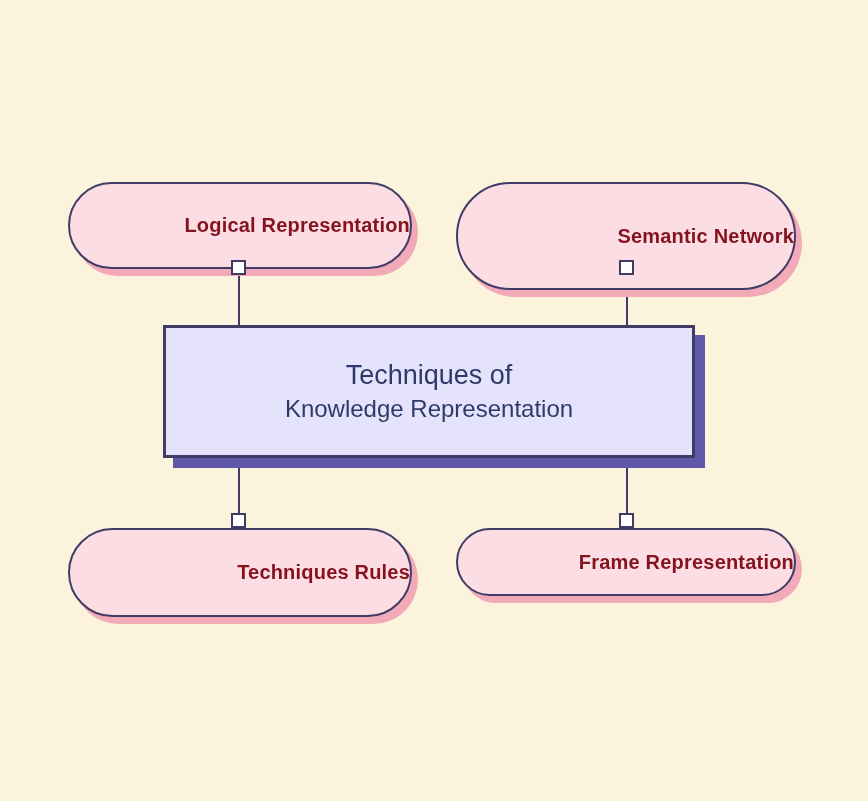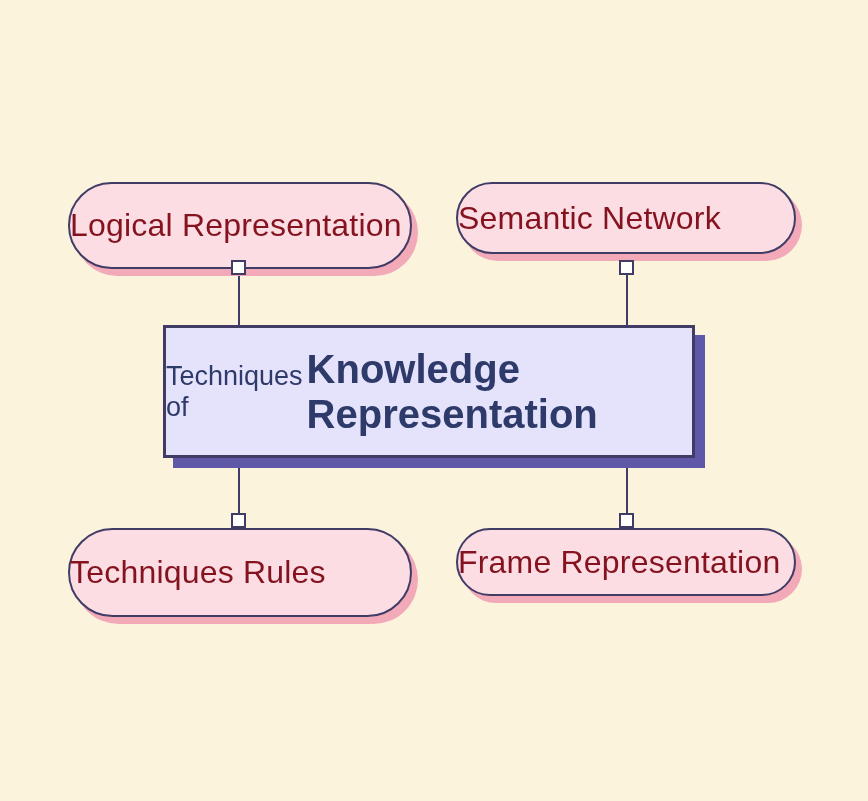--- a/index.html
+++ b/index.html
@@ -16,57 +16,57 @@
   }
   .pill {
     position: absolute;
     box-sizing: border-box;
     background: var(--pill-fill, #FBDDE3);
     border: 2px solid var(--pill-border, #403C66);
     border-radius: 999px;
     box-shadow: 6px 7px 0 var(--pill-shadow, #F2A9B8);
     display: flex;
     align-items: center;
-    justify-content: flex-start;
+    justify-content: flex-end;
     color: var(--pill-text, #84121F);
-    font-size: 32px;
-    font-weight: 400;
+    font-size: 20px;
+    font-weight: 700;
     letter-spacing: 0.2px;
     z-index: 3;
   }
   .pill-tl { left: 68px;  top: 182px; width: 344px; height: 87px; }
-  .pill-tr { left: 456px; top: 182px; width: 340px; height: 72px; }
+  .pill-tr { left: 456px; top: 182px; width: 340px; height: 108px; }
   .pill-bl { left: 68px;  top: 528px; width: 344px; height: 89px; }
   .pill-br { left: 456px; top: 528px; width: 340px; height: 68px; }
 
   .center-box {
     position: absolute;
     left: 163px;
     top: 325px;
     width: 532px;
     height: 133px;
     box-sizing: border-box;
     background: var(--box-fill, #E5E3FC);
     border: 3px solid var(--box-border, #403C66);
     box-shadow: 10px 10px 0 var(--box-shadow, #5F58A8);
     display: flex;
-    flex-direction: row;
+    flex-direction: column;
     align-items: center;
     justify-content: center;
     gap: 4px;
     z-index: 4;
     color: var(--box-text, #2E3A69);
   }
   .center-line1 {
     font-size: 27px;
     font-weight: 400;
   }
   .center-line2 {
-    font-size: 40px;
-    font-weight: 700;
+    font-size: 24px;
+    font-weight: 400;
   }
 
   .connector {
     position: absolute;
     width: 0;
     border-left: 2px solid var(--connector, #403C66);
     z-index: 1;
   }
   .conn-tl { left: 238px; top: 266px; height: 60px; }
   .conn-tr { left: 626px; top: 266px; height: 60px; }

